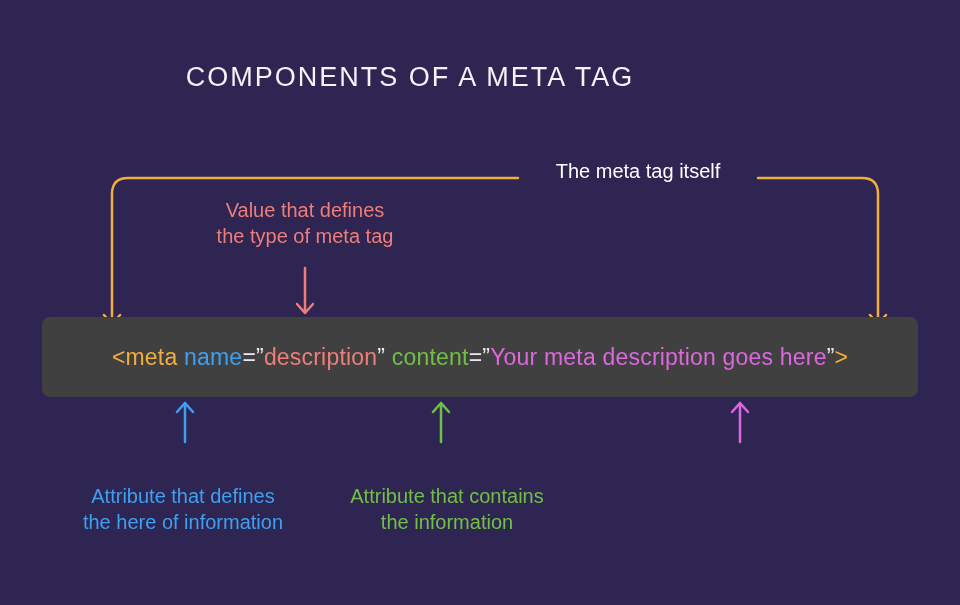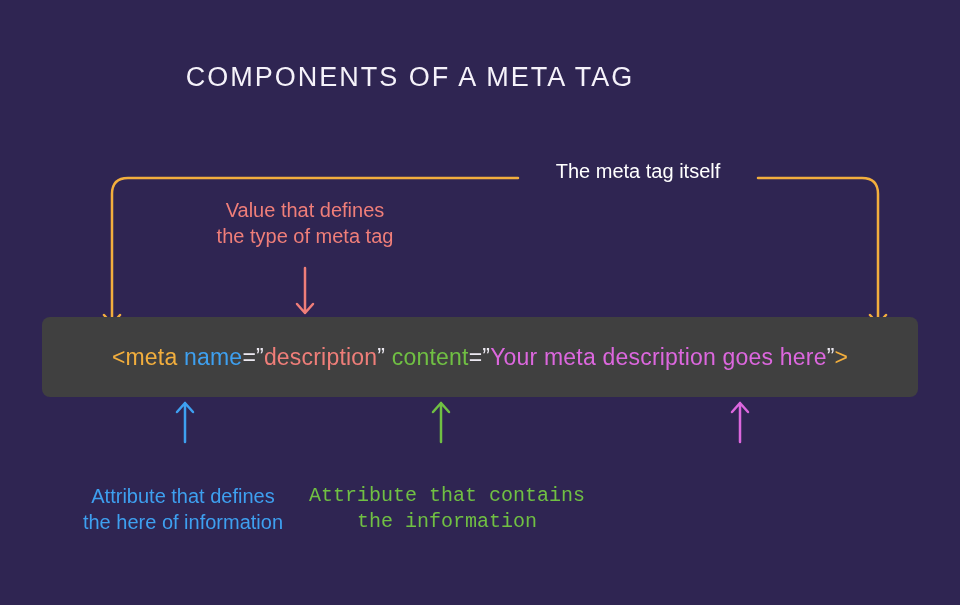--- a/index.html
+++ b/index.html
@@ -47,21 +47,21 @@
   }
   .label-value-defines {
     left: 305px;
     top: 197px;
   }
   .label-bottom {
     top: 465px;
     margin-top: 18px;
   }
   .label-attr-defines  { left: 183px; }
-  .label-attr-contains { left: 447px; font-family: Liberation Mono, monospace; }
+  .label-attr-contains { left: 447px; }
   .label-info-for      { left: 748px; }
   .code-box {
     position: absolute;
     left: 42px;
     top: 317px;
     width: 876px;
     height: 80px;
     border-radius: 8px;
     display: flex;
     align-items: center;

